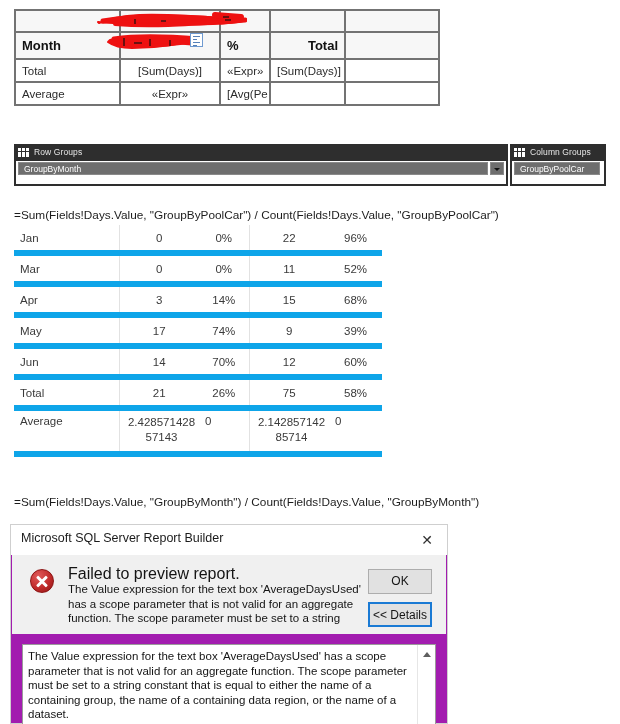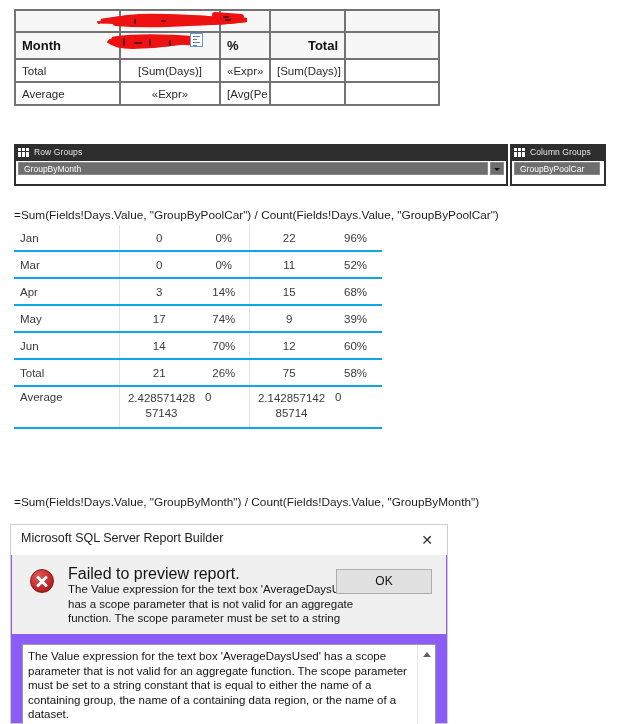--- a/index.html
+++ b/index.html
@@ -167,42 +167,42 @@
   #preview-table {
     left: 14px;
     top: 225px;
     width: 368px;
     border-collapse: collapse;
     table-layout: fixed;
     font-size: 11.5px;
     color: #3a3a3a;
   }
   #preview-table td {
-    border-bottom: 2px solid #0ea5e9;
+    border-bottom: 6px solid #0ea5e9;
     height: 25px;
     padding: 0 6px;
     vertical-align: middle;
     background: #ffffff;
   }
   #preview-table td.sep { border-left: 1px solid #e2e2e2; }
   #preview-table tr.avg td { height: 36px; vertical-align: top; padding-top: 4px; }
   .wrapnum {
     display: inline-block;
     text-align: center;
     line-height: 15px;
     word-break: break-all;
   }
 
   
   #error-dialog {
     left: 10px;
     top: 524px;
     width: 438px;
     height: 200px;
-    background: #8b5cf6;
+    background: #a21caf;
     border: 1px solid #cfcfcf;
     box-sizing: border-box;
   }
   #dlg-titlebar {
     height: 30px;
     position: relative;
     background: #ffffff;
   }
   #dlg-title {
     position: absolute;
@@ -254,21 +254,21 @@
   #dlg-detail-lines {
     position: absolute;
     left: 56px; top: 27px;
     font-size: 11.5px;
     line-height: 14.5px;
     color: #141414;
     width: 296px;
   }
   .dlg-btn {
     position: absolute;
-    width: 96px;
+    width: 64px;
     height: 25px;
     background: #e1e1e1;
     border: 1px solid #adadad;
     box-sizing: border-box;
     font-size: 12px;
     color: #151515;
     text-align: center;
     line-height: 23px;
     cursor: default;
   }
@@ -494,20 +494,21 @@
   <div id="dlg-titlebar">
     <div id="dlg-title">Microsoft SQL Server Report Builder</div>
     <div id="dlg-close">✕</div>
   </div>
 
   <div id="dlg-msgpanel">
     <div id="error-icon"></div>
     <div id="dlg-headline">Failed to preview report.</div>
     <div id="dlg-detail-lines">The Value expression for the text box 'AverageDaysUsed' has a scope parameter that is not valid for an aggregate function.  The scope parameter must be set to a string</div>
     <div class="dlg-btn" id="btn-ok">OK</div>
+    <div class="dlg-btn" id="btn-details">&lt;&lt; Details</div>
   </div>
 
   <div id="dlg-details-box">
     <div id="dlg-details-text">The Value expression for the text box 'AverageDaysUsed' has a scope parameter that is not valid for an aggregate function.  The scope parameter must be set to a string constant that is equal to either the name of a containing group, the name of a containing data region, or the name of a dataset.</div>
     <div id="dlg-scrollbar">
       <div id="dlg-scroll-up"></div>
     </div>
   </div>
 </div>
 

